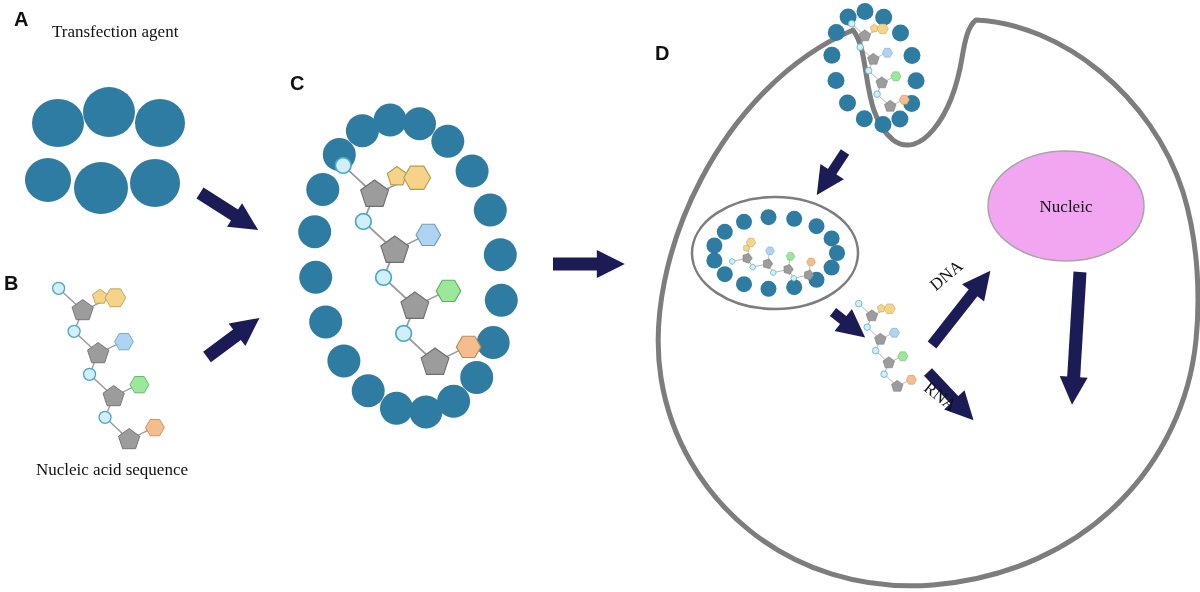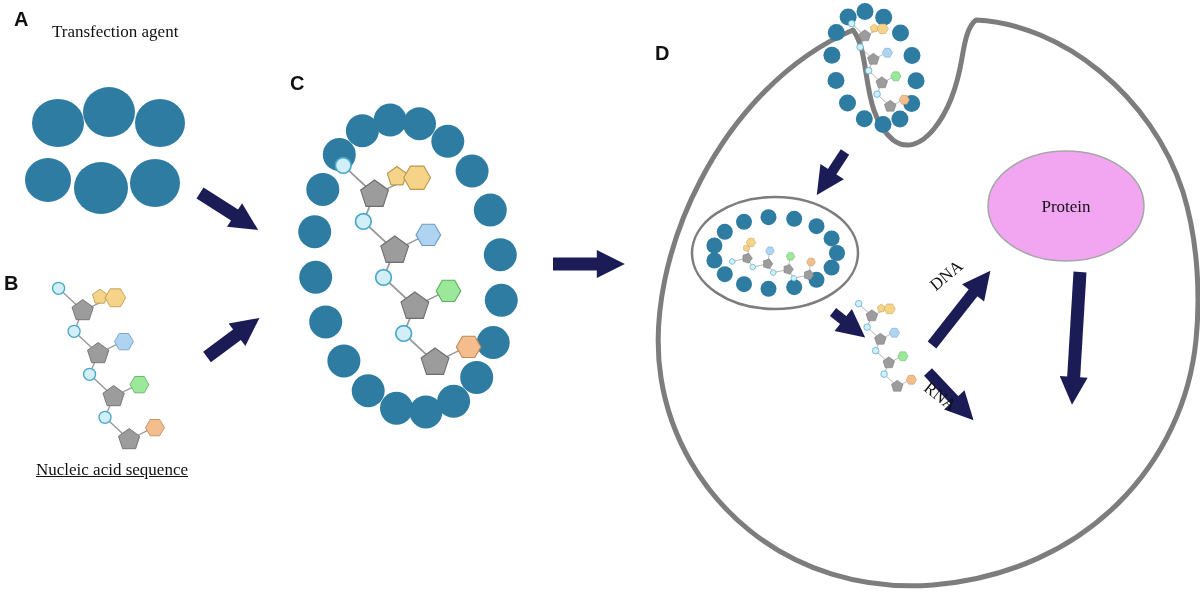--- a/index.html
+++ b/index.html
@@ -155,24 +155,24 @@
     <ellipse cx="1066" cy="206" rx="78" ry="55" fill="#f2a6f2" stroke="#a6a6a6" stroke-width="1.5"></ellipse>
 
     <line x1="1080" y1="272" x2="1073" y2="388" stroke="#1b1b55" stroke-width="13" marker-end="url(#ah)"></line>
   </g>
 </svg>
 
 <div class="txt letter" style="left:14px; top:8px;">A</div>
 <div class="txt caption" style="left:52px; top:22px;">Transfection agent</div>
 
 <div class="txt letter" style="left:4px; top:272px;">B</div>
-<div class="txt caption" style="left:36px; top:460px;text-decoration:underline;">Nucleic acid sequence</div>
+<div class="txt caption" style="left:36px; top:460px;">Nucleic acid sequence</div>
 
 <div class="txt letter" style="left:290px; top:72px;">C</div>
 <div class="txt letter" style="left:655px; top:42px;">D</div>
 
-<div class="txt caption center" style="left:1006px; top:197px; width:120px;">Protein</div>
+<div class="txt caption center" style="left:1006px; top:197px; width:120px;">Nucleic</div>
 
 <div class="txt caption rot" style="left:926px; top:280px; transform:rotate(-40deg);">DNA</div>
 <div class="txt caption rot" style="left:932px; top:378px; transform:rotate(38deg);">RNA</div>
 
 
 </div>
 
 </body></html>

